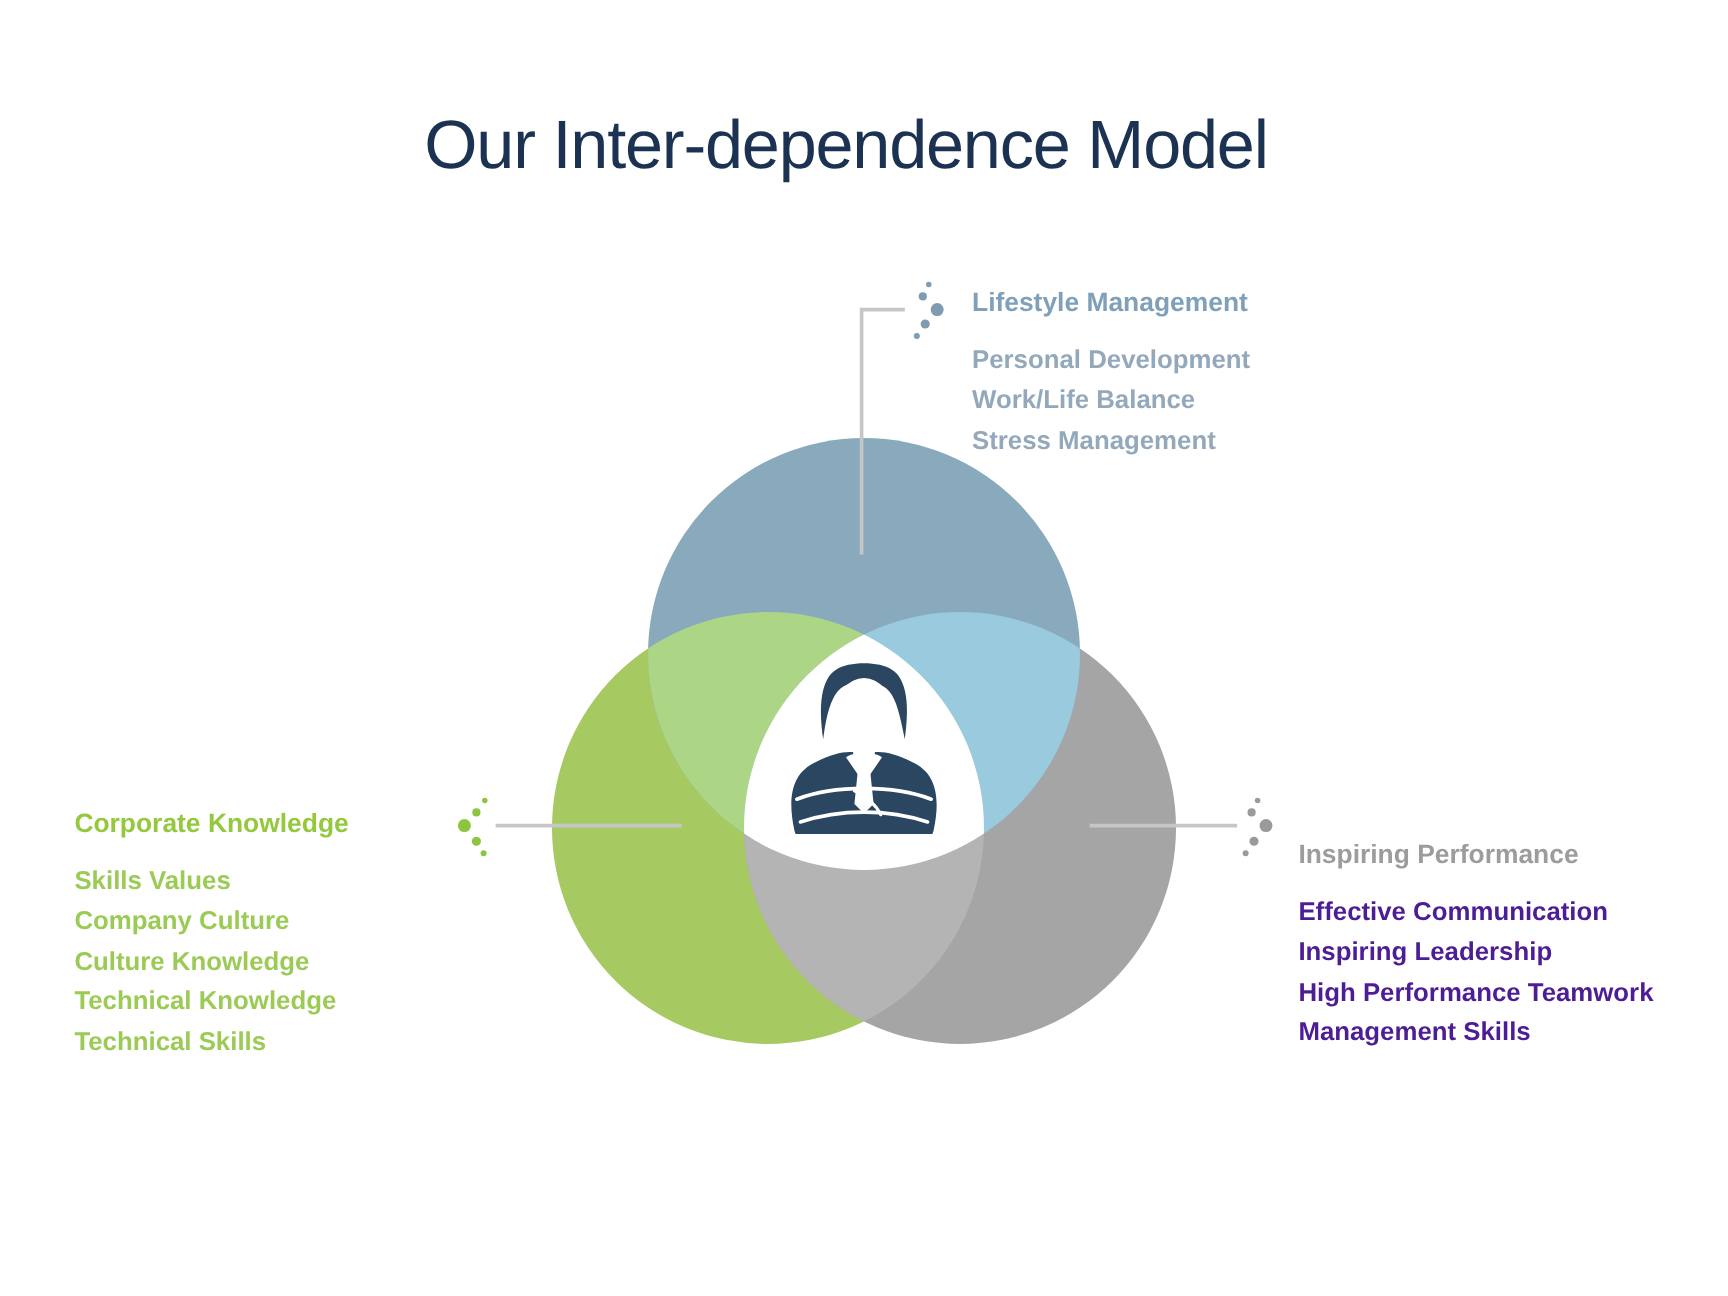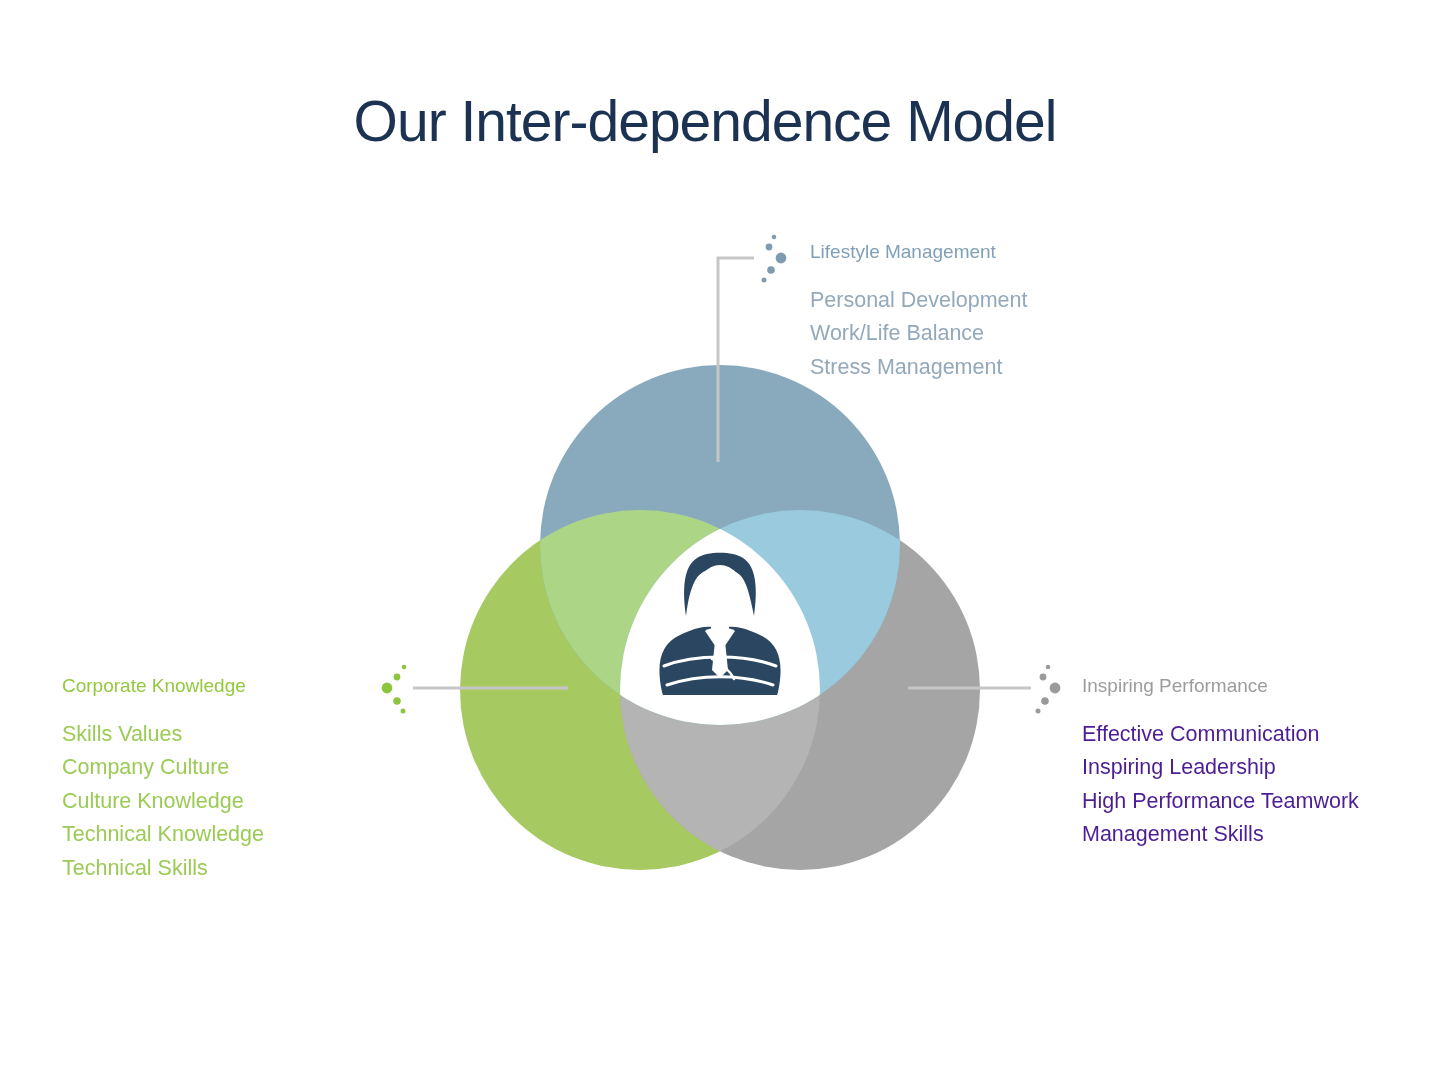--- a/index.html
+++ b/index.html
@@ -8,25 +8,25 @@
     font-family:"Liberation Sans", sans-serif; position:relative;
   }
   .stage { position:absolute; left:0; top:0; width:1440px; height:1080px;padding-left:10px; }
   .page-title {
     position:absolute; left:0; top:88px; width:1410px;
     text-align:center; font-size:57px; font-weight:300;
     color:#1B3252; letter-spacing:-1px;
   }
   svg.venn { position:absolute; left:0; top:0; width:1440px; height:1080px; }
   .label-block { position:absolute; }
-  .label-heading { font-size:19px; font-weight:400; line-height:30px; margin:0 0 17px 0; white-space:nowrap; }
-  .label-items { font-size:21.5px; font-weight:400; line-height:33.4px; white-space:nowrap; }
+  .label-heading { font-size:22px; font-weight:700; line-height:30px; margin:0 0 17px 0; white-space:nowrap; }
+  .label-items { font-size:21.5px; font-weight:700; line-height:33.4px; white-space:nowrap; }
   .lifestyle-block   { left:810px;  top:237px; }
   .corporate-block   { left:62px;   top:671px; }
-  .performance-block { left:1082px; top:671px; }
+  .performance-block { left:1082px; top:697px; }
   .lifestyle-block .label-heading   { color:#7FA0B8; }
   .lifestyle-block .label-items     { color:#93A9BB; }
   .corporate-block .label-heading   { color:#94C83D; }
   .corporate-block .label-items     { color:#9BCB55; }
   .performance-block .label-heading { color:#9C9C9C; }
   .performance-block .label-items   { color:#4c1d95; }
 </style>
 </head>
 <body>
 

